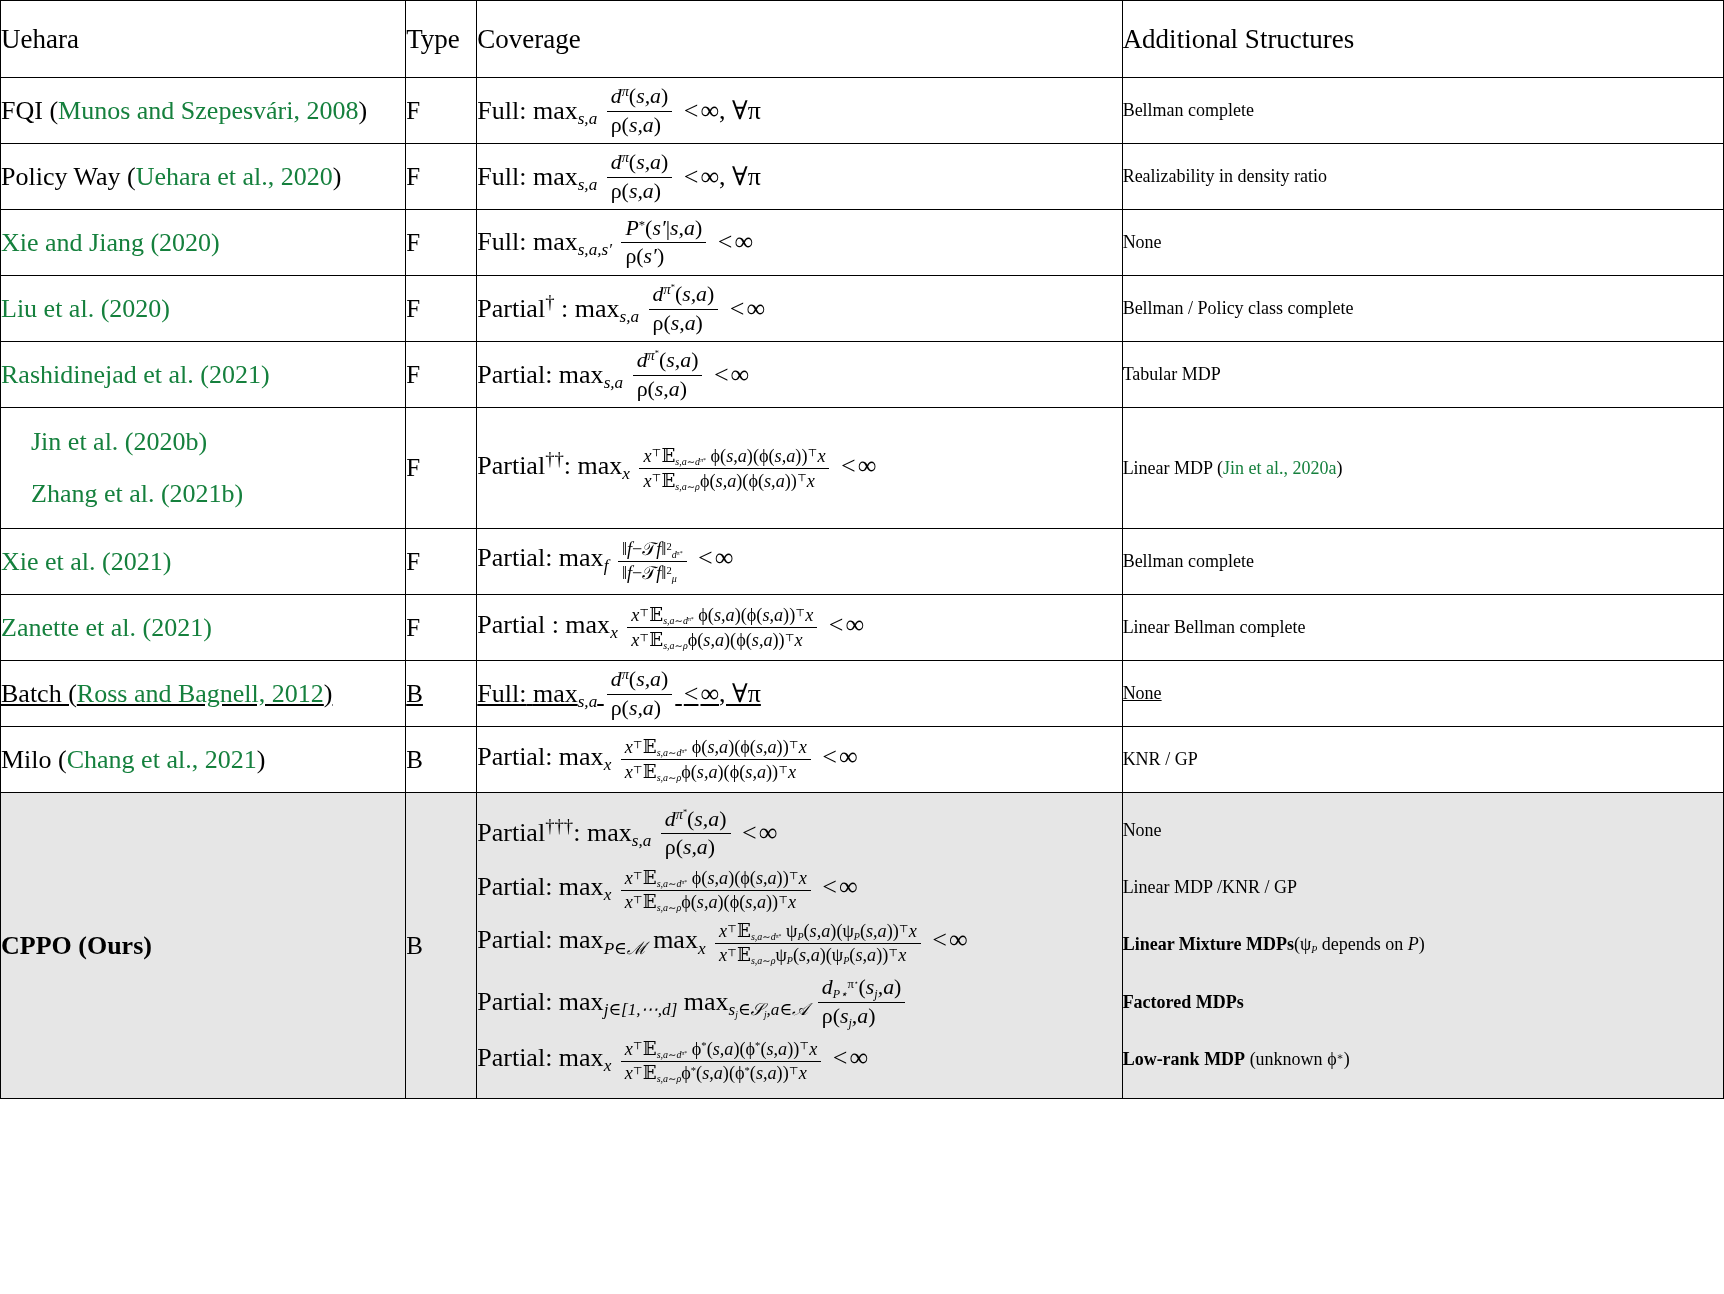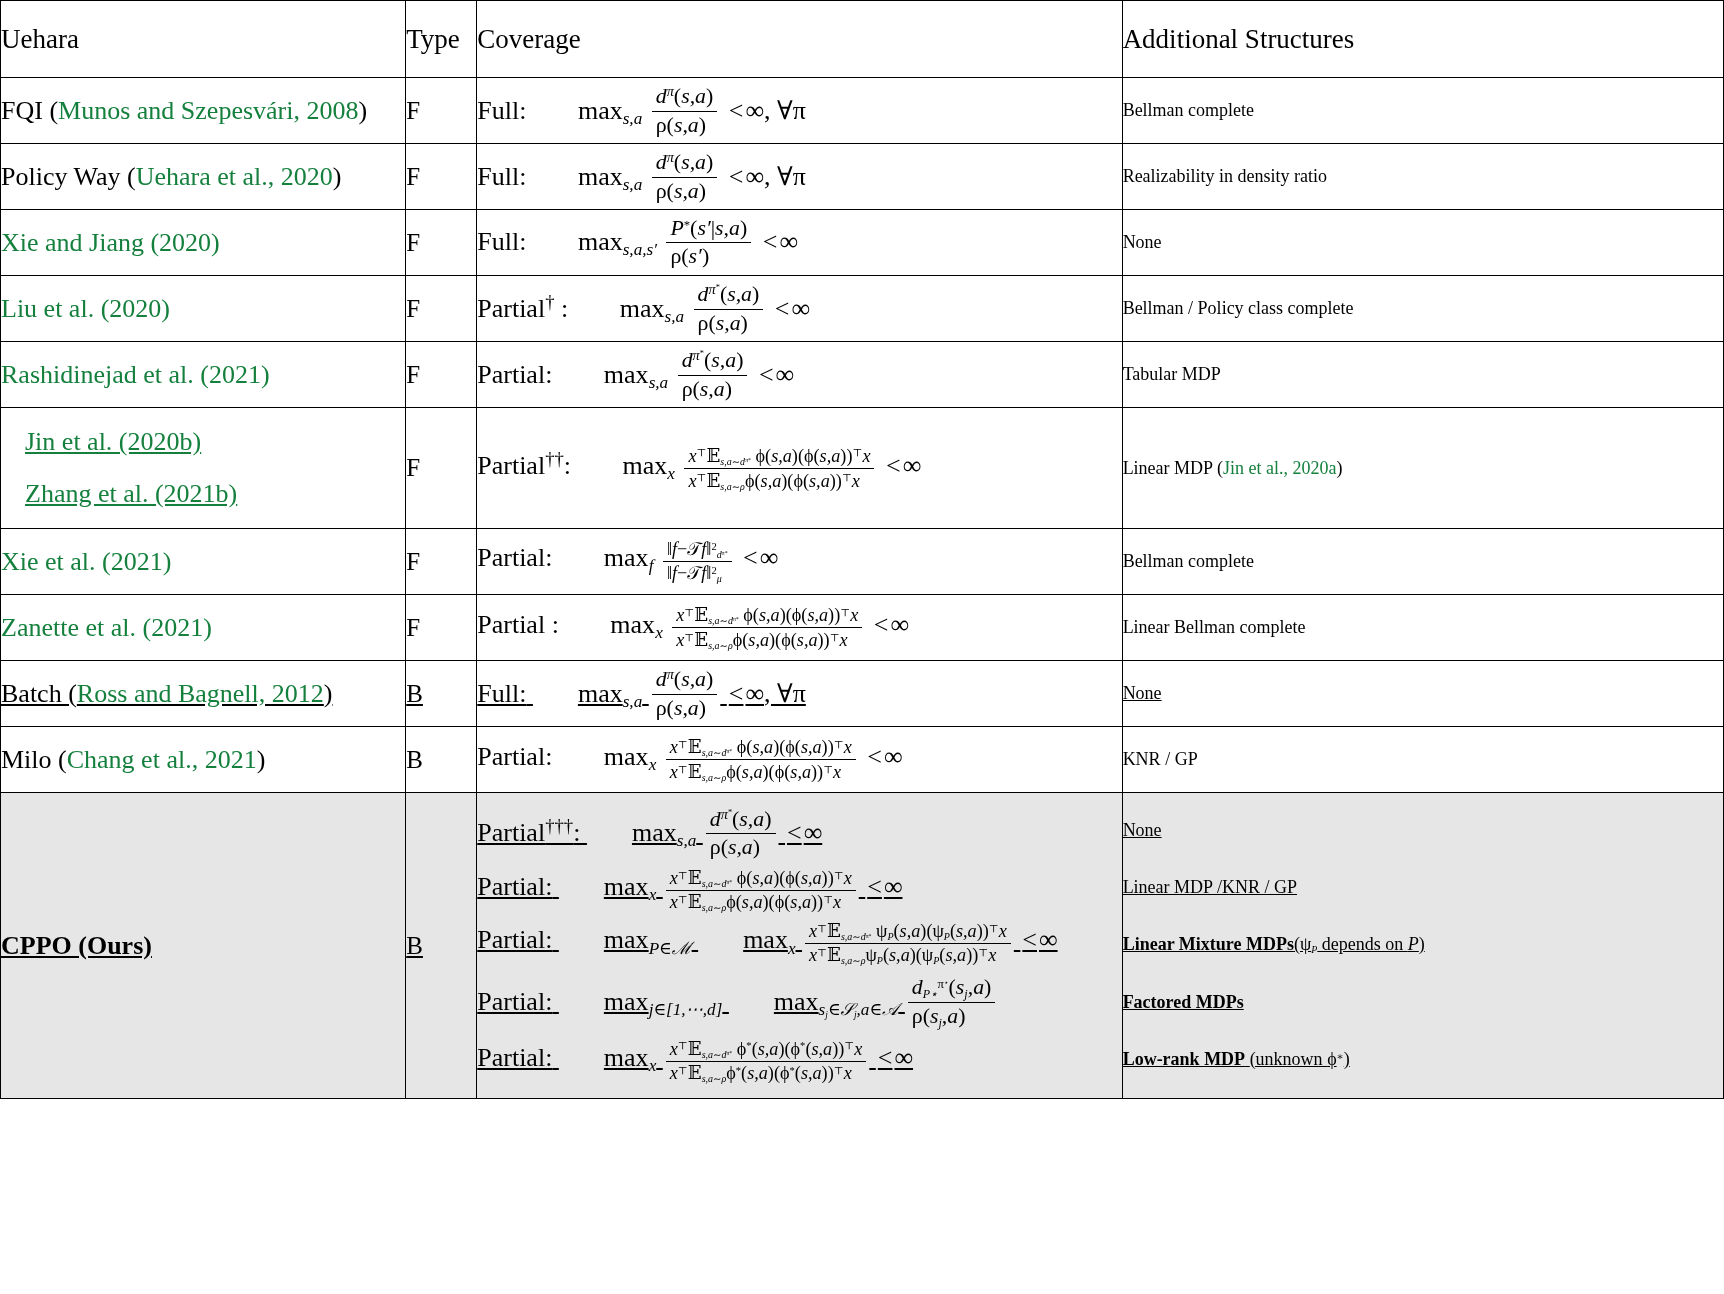--- a/index.html
+++ b/index.html
@@ -36,41 +36,41 @@
   .cite { color: #15803d; }
   .bold { font-weight: bold; }
 
   .thick-top > td { border-top: 3.2px solid #000; text-decoration: underline; }
   .shaded td { background: #e6e6e6; }
 
   
   .m { font-family: "Liberation Serif", "DejaVu Serif", serif; white-space: nowrap; }
   .mi { font-style: italic; }
   .up { font-style: normal; }
-  .op { font-style: normal; margin-left: 45px; }
+  .op { font-style: normal; }
   .sub { font-size: 0.66em; vertical-align: -0.32em; font-style: italic; display:inline-block; }
   .sup { font-size: 0.66em; vertical-align: 0.52em; font-style: italic; display:inline-block; }
   .sub2 { font-size: 0.55em; vertical-align: -0.3em; font-style: italic; display:inline-block;}
   .sup2 { font-size: 0.58em; vertical-align: 0.48em; font-style: normal; display:inline-block;}
   .frac {
     display: inline-block;
     vertical-align: -0.50em;
     text-align: left;
     margin: 0 3px;
   }
   .frac > .num { display:block; padding: 0 4px 1px 4px; font-size: 0.84em; }
   .frac > .den { display:block; border-top: 1.3px solid #000; padding: 1px 4px 0 4px; font-size: 0.84em; }
   .frac.small > .num, .frac.small > .den { font-size: 0.70em; }
   .dag { font-size: 0.72em; vertical-align: 0.50em; font-style: normal; }
   .lt { font-style: normal; padding: 0 2px; }
   .inf { font-style: normal; }
-  .indent { display:inline-block; padding-left: 24px; text-decoration: underline; }
+  .indent { display:inline-block; padding-left: 30px; }
   .stack-cell { display:flex; flex-direction:column; justify-content:center; gap:26px; height:100%; }
   .stack-line { line-height: 1.15; }
-  .multi td { height: 305px; vertical-align: middle; text-decoration: underline; }
+  .multi td { height: 305px; vertical-align: middle; }
   .multi .c-cov { padding-top: 8px; padding-bottom: 8px; }
   .rowlines { display:flex; flex-direction:column; justify-content:space-around; min-height:285px; }
   .rowlines > div { line-height: 1.1; }
   .addlines { display:flex; flex-direction:column; justify-content:space-around; min-height:285px; }
   .addlines > div { line-height: 1.1; }
 </style>
 </head>
 <body>
 
 <table id="tbl">

